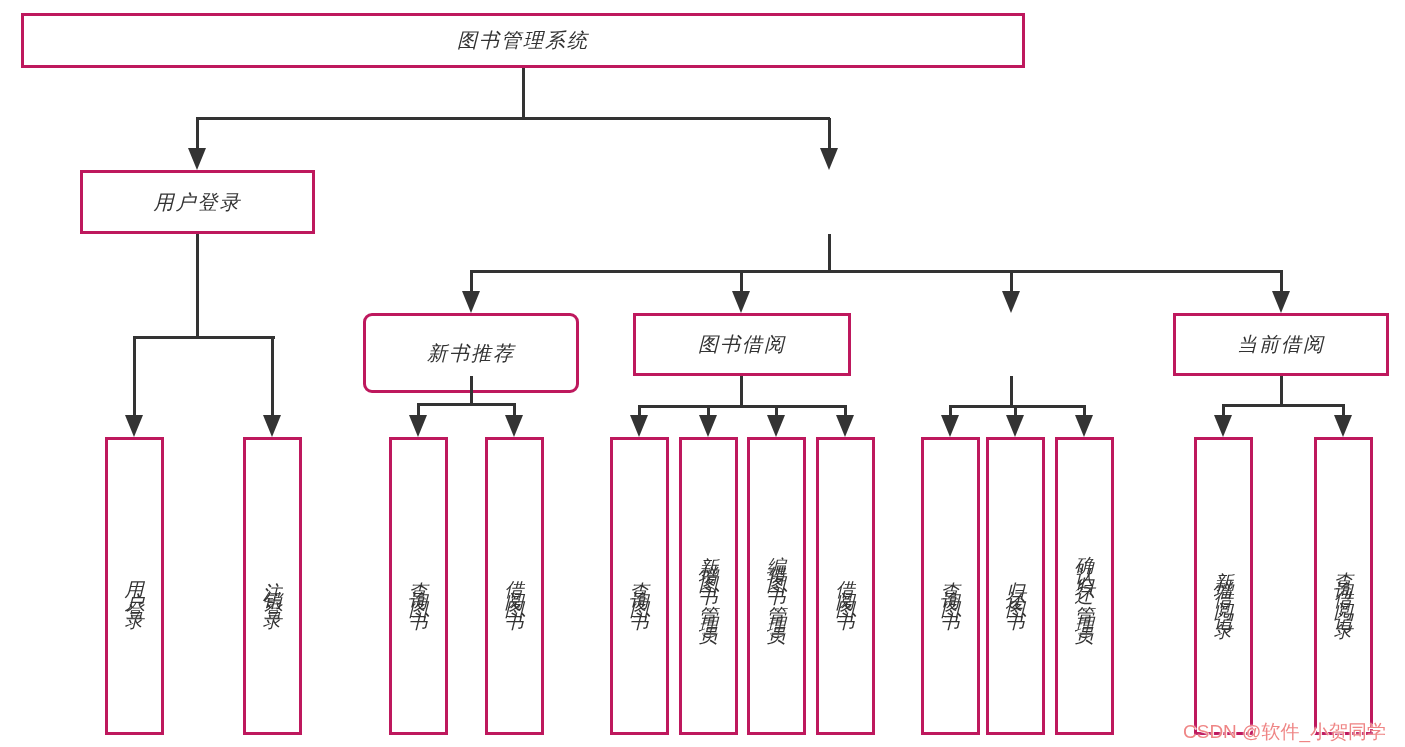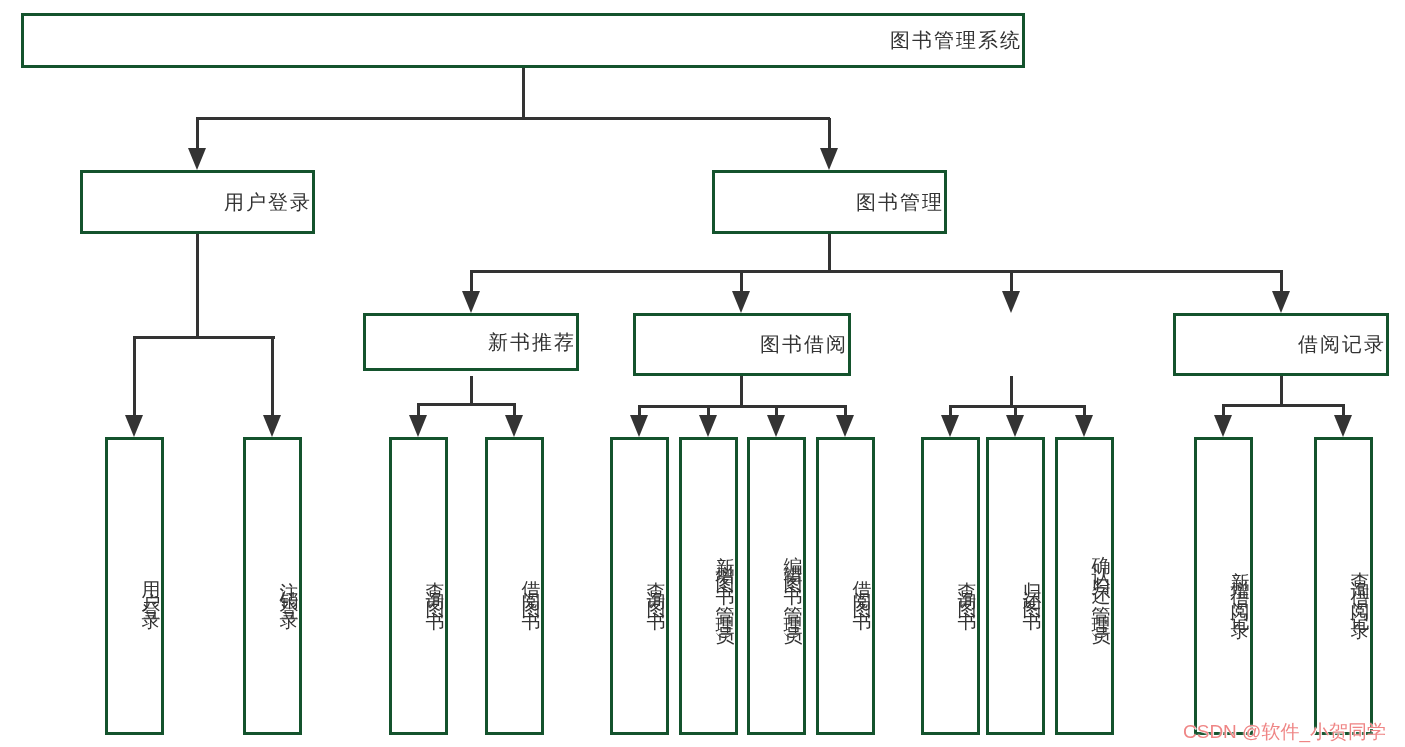--- a/index.html
+++ b/index.html
@@ -4,23 +4,23 @@
 <style>
   html,body{margin:0;padding:0;}
   body{
     width:1405px;height:747px;background:#ffffff;
     font-family:"Liberation Sans","DejaVu Sans",sans-serif;
     position:relative;overflow:hidden;color:#333;
   }
   .stage{position:absolute;left:0;top:0;width:1405px;height:747px;}
   .box{
     position:absolute;box-sizing:border-box;
-    border:3px solid #14532d;background:#ffffff;
-    display:flex;align-items:center;justify-content:flex-end;
-    font-size:20px;color:#333333;letter-spacing:2px;
+    border:3px solid #be185d;background:#ffffff;
+    display:flex;align-items:center;justify-content:center;
+    font-size:20px;color:#333333;letter-spacing:2px;font-style:italic;
   }
   .leaf{
     font-size:19px;
   }
   .leaf .vtext{
     writing-mode:vertical-rl;text-orientation:mixed;
     letter-spacing:10px;line-height:1;white-space:nowrap;
   }
   .v{position:absolute;width:3px;background:#333333;}
   .h{position:absolute;height:3px;background:#333333;}
@@ -41,35 +41,32 @@
 <div class="stage">
 
   <div class="box" style="left:21px;top:13px;width:1004px;height:55px;">
     <span>图书管理系统</span>
   </div>
 
   <div class="box" style="left:80px;top:170px;width:235px;height:64px;">
     <span>用户登录</span>
   </div>
 
-  <div class="box" style="left:712px;top:170px;width:235px;height:64px;">
-    <span>图书管理</span>
-  </div>
 
-  <div class="box" style="left:363px;top:313px;width:216px;height:58px;">
+  <div class="box" style="left:363px;top:313px;width:216px;height:80px;border-radius:9px;">
     <span>新书推荐</span>
   </div>
 
   <div class="box" style="left:633px;top:313px;width:218px;height:63px;">
     <span>图书借阅</span>
   </div>
 
 
   <div class="box" style="left:1173px;top:313px;width:216px;height:63px;">
-    <span>借阅记录</span>
+    <span>当前借阅</span>
   </div>
 
   <div class="box leaf" style="left:105px;top:437px;width:59px;height:298px;">
     <span class="vtext">用户登录</span>
   </div>
 
   <div class="box leaf" style="left:243px;top:437px;width:59px;height:298px;">
     <span class="vtext">注销登录</span>
   </div>
 

